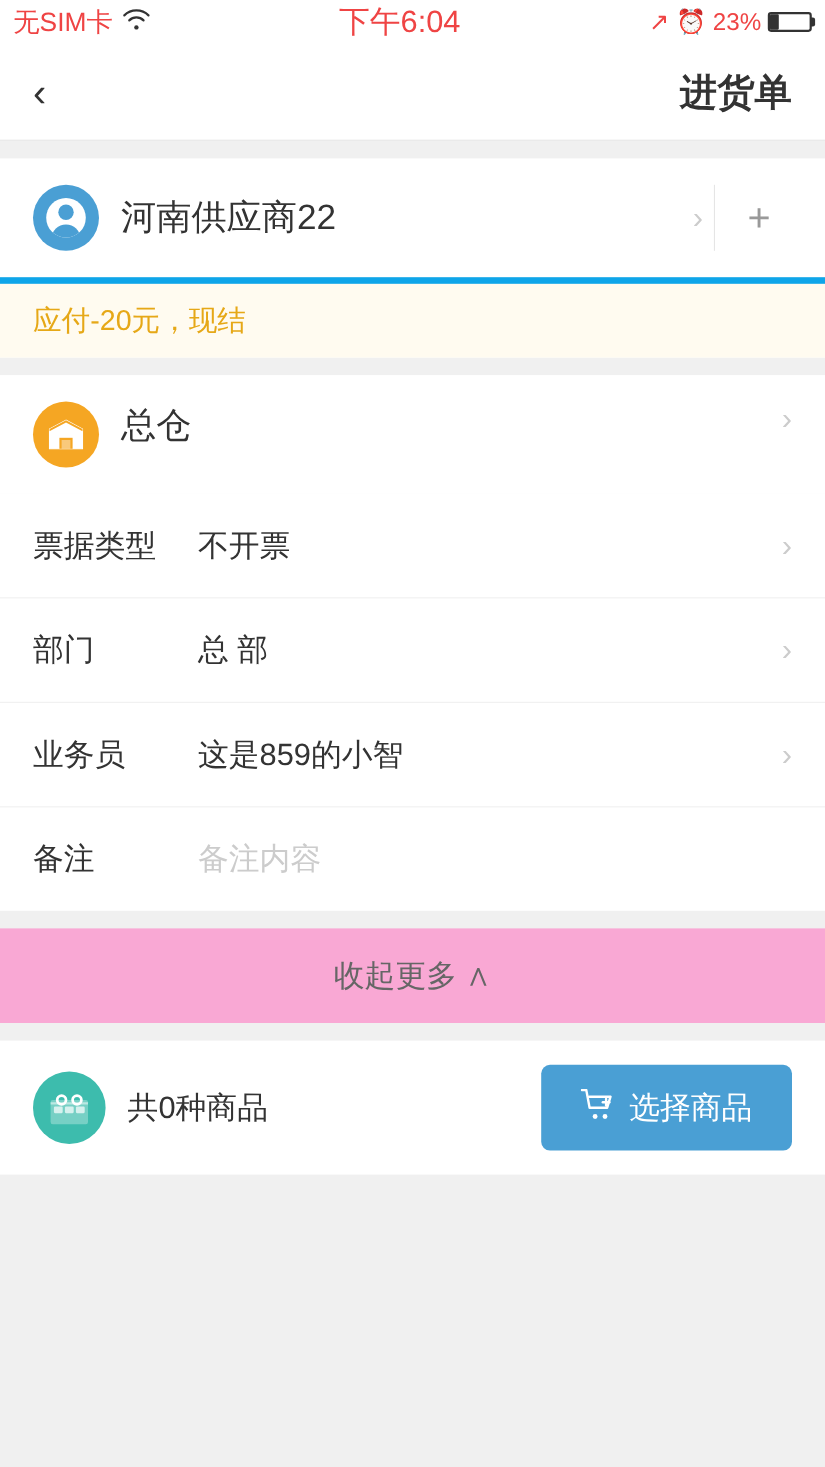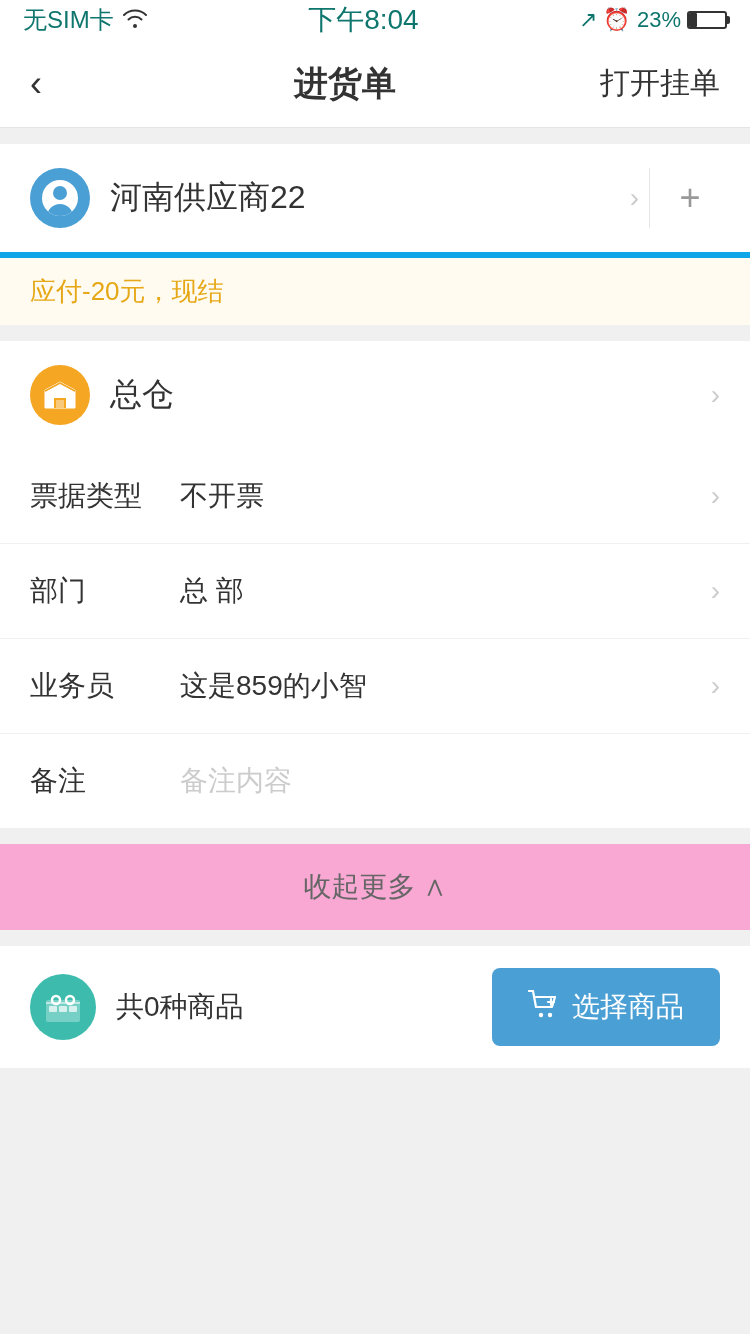--- a/index.html
+++ b/index.html
@@ -15,23 +15,23 @@
     }
 
     
     .status-bar {
       width: 750px;
       height: 40px;
       background: #fff;
       display: flex;
       align-items: center;
       justify-content: space-between;
-      padding: 0 23px;
+      padding: 0 12px;
       font-size: 24px;
-      color: #0f766e;
+      color: #ef4444;
     }
     .status-left {
       display: flex;
       align-items: center;
       gap: 8px;
     }
     .status-center {
       font-size: 28px;
       font-weight: 500;
     }
@@ -189,21 +189,20 @@
       border-top: 6px solid #0ea5e9;
     }
 
     
     .warehouse-section {
       background: #fff;
       margin-top: 16px;
     }
     .warehouse-row {
       display: flex;
-      align-items: center;
       padding: 24px 30px;
     }
     .warehouse-icon {
       width: 60px;
       height: 60px;
       border-radius: 50%;
       background: #f5a623;
       display: flex;
       align-items: center;
       justify-content: center;
@@ -310,35 +309,34 @@
   <div class="status-left">
     <span>无SIM卡</span>
     <span>
       <svg width="26" height="20" viewBox="0 0 26 20" fill="none">
         <path d="M13 16a2 2 0 1 1 0 4 2 2 0 0 1 0-4z" fill="#333"></path>
         <path d="M6.5 11.5C8.2 9.8 10.5 8.8 13 8.8s4.8 1 6.5 2.7" stroke="#333" stroke-width="2" fill="none" stroke-linecap="round"></path>
         <path d="M2 7C4.8 4.2 8.7 2.5 13 2.5s8.2 1.7 11 4.5" stroke="#333" stroke-width="2" fill="none" stroke-linecap="round"></path>
       </svg>
     </span>
   </div>
-  <div class="status-center">下午8:04</div>
+  <div class="status-center">下午6:04</div>
   <div class="status-right">
     <span>↗</span>
     <span>⏰</span>
     <span>23%</span>
     <span class="battery-bar">
       <div class="battery-fill"></div>
     </span>
   </div>
 </div>
 
 <div class="nav-bar">
   <span class="nav-back">‹</span>
   <span class="nav-title">进货单</span>
-  <span class="nav-action">打开挂单</span>
 </div>
 
 <div class="content">
 
   <div class="supplier-section">
     <div class="supplier-row">
       <div class="supplier-avatar">
         <div class="avatar-icon"></div>
       </div>
       <span class="supplier-name">河南供应商22</span>

